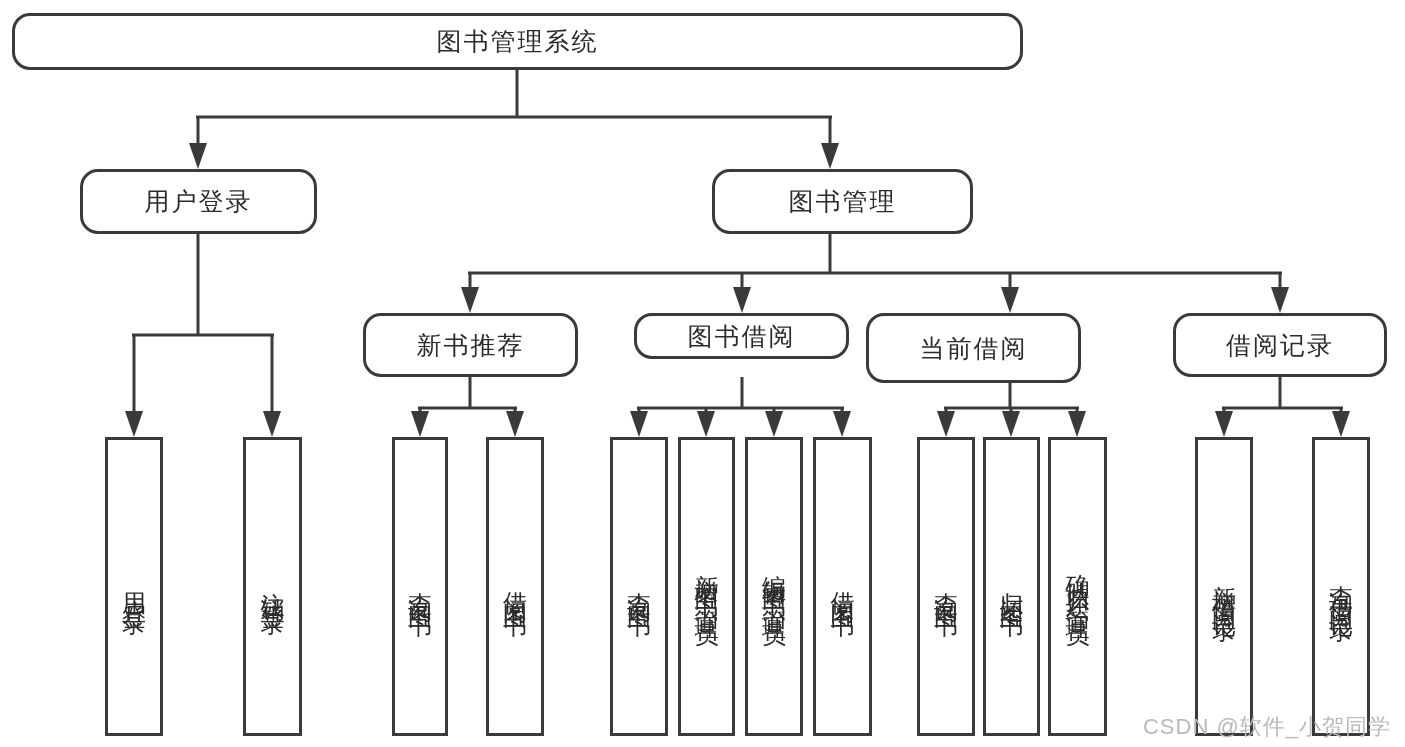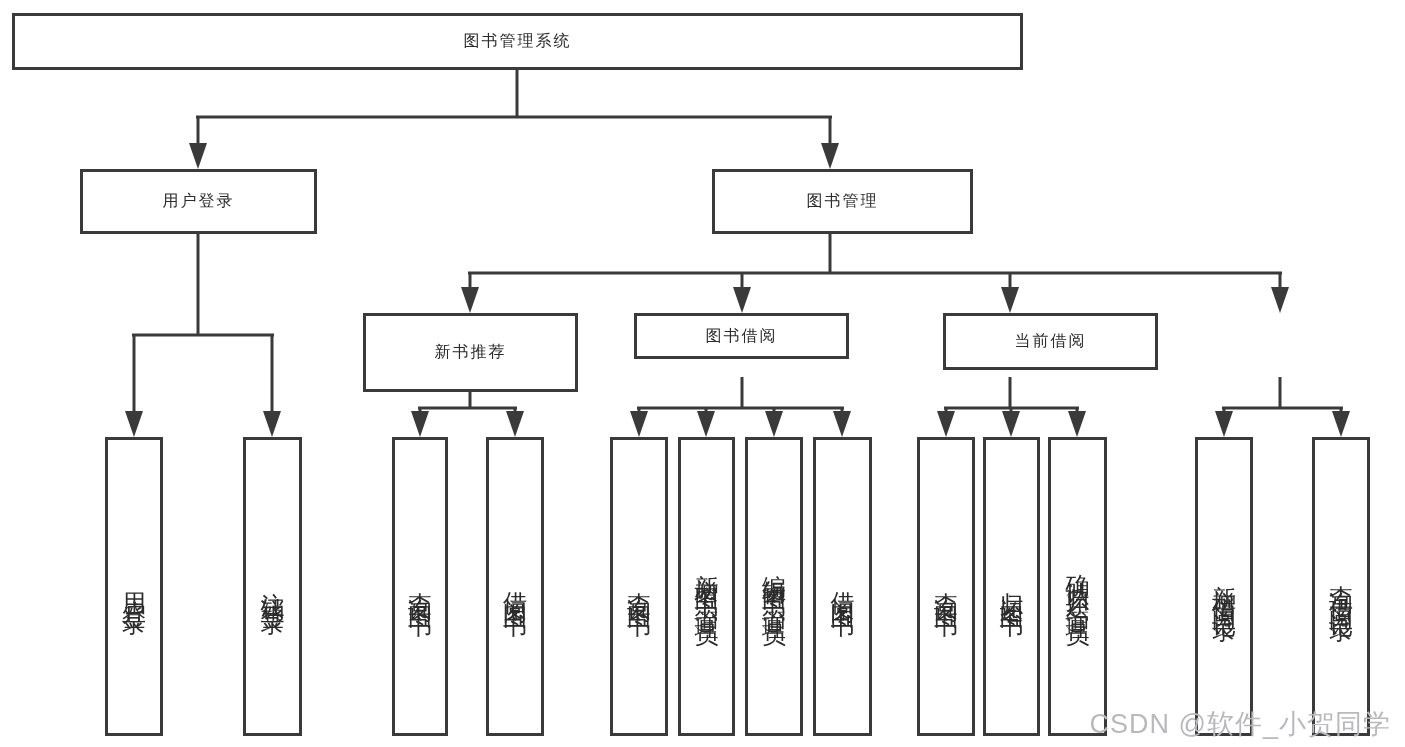--- a/index.html
+++ b/index.html
@@ -26,36 +26,37 @@
     box-sizing: border-box;
     background: #ffffff;
     border: 3px solid #3a3a3a;
     color: #2b2b2b;
     z-index: 1;
     display: flex;
     align-items: center;
     justify-content: center;
   }
   .box.h {
-    font-size: 16px;
+    font-size: 25px;
     letter-spacing: 2px;
     white-space: nowrap;
+    border-radius: 18px;
   }
   .box.v {
     writing-mode: vertical-rl;
     text-orientation: mixed;
     font-size: 24px;
     letter-spacing: 7px;
     line-height: 1;
   }
   .watermark {
     position: absolute;
     right: 14px;
     bottom: 5px;
-    font-size: 27px;
+    font-size: 22px;
     color: #b9b9bd;
     letter-spacing: 1px;
     z-index: 3;
     white-space: nowrap;
   }
 </style>
 </head>
 <body>
 
 <div id="canvas">
@@ -113,23 +114,24 @@
       <polygon points="1215,411 1233,411 1224,437" fill="#3a3a3a"></polygon>
       <path d="M1341 408 L1341 419" stroke="#3a3a3a" stroke-width="3" fill="none"></path>
       <polygon points="1332,411 1350,411 1341,437" fill="#3a3a3a"></polygon>
     </svg>
 
   <div class="box h" style="left:12px; top:13px; width:1011px; height:57px">图书管理系统</div>
 
   <div class="box h" style="left:80px; top:169px; width:237px; height:65px">用户登录</div>
   <div class="box h" style="left:712px; top:169px; width:261px; height:65px">图书管理</div>
 
-  <div class="box h" style="left:363px; top:313px; width:215px; height:79px">新书推荐</div>
+  <div class="box h" style="left:363px; top:313px; width:215px; height:64px">新书推荐</div>
   <div class="box h" style="left:634px; top:313px; width:215px; height:46px">图书借阅</div>
-  <div class="box h" style="left:943px; top:313px; width:215px; height:57px">当前借阅</div>
+  <div class="box h" style="left:866px; top:313px; width:215px; height:70px">当前借阅</div>
+  <div class="box h" style="left:1173px; top:313px; width:214px; height:64px">借阅记录</div>
 
   <div class="box v" style="left:105px; top:437px; width:58px; height:299px">用户登录</div>
   <div class="box v" style="left:243px; top:437px; width:59px; height:299px">注销登录</div>
 
   <div class="box v" style="left:392px; top:437px; width:56px; height:299px">查询图书</div>
   <div class="box v" style="left:486px; top:437px; width:58px; height:299px">借阅图书</div>
 
   <div class="box v" style="left:610px; top:437px; width:58px; height:299px">查询图书</div>
   <div class="box v" style="left:678px; top:437px; width:57px; height:299px">新增图书（管理员）</div>
   <div class="box v" style="left:745px; top:437px; width:58px; height:299px">编辑图书（管理员）</div>

